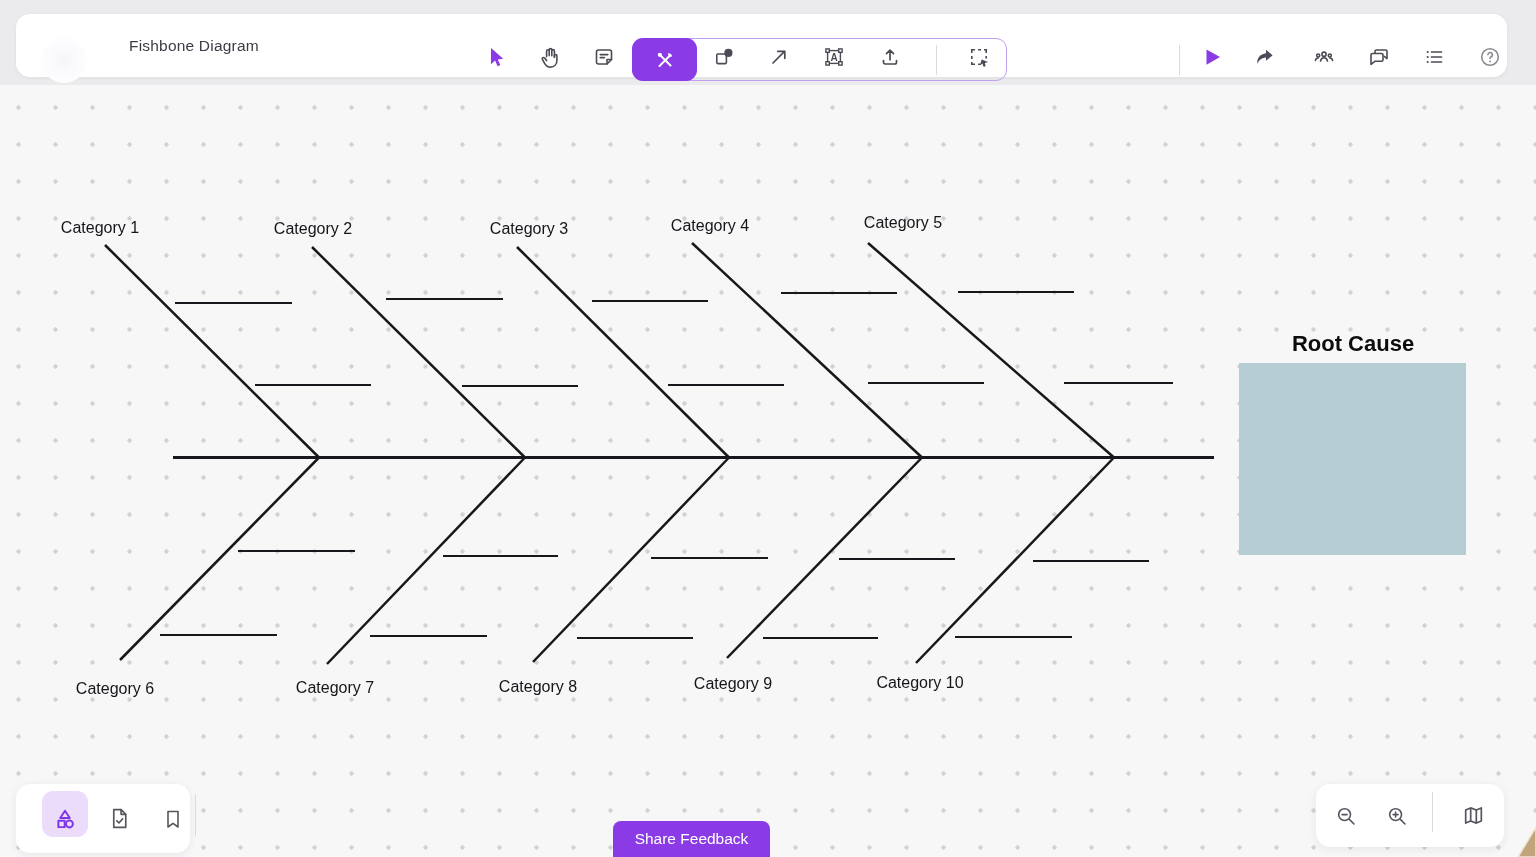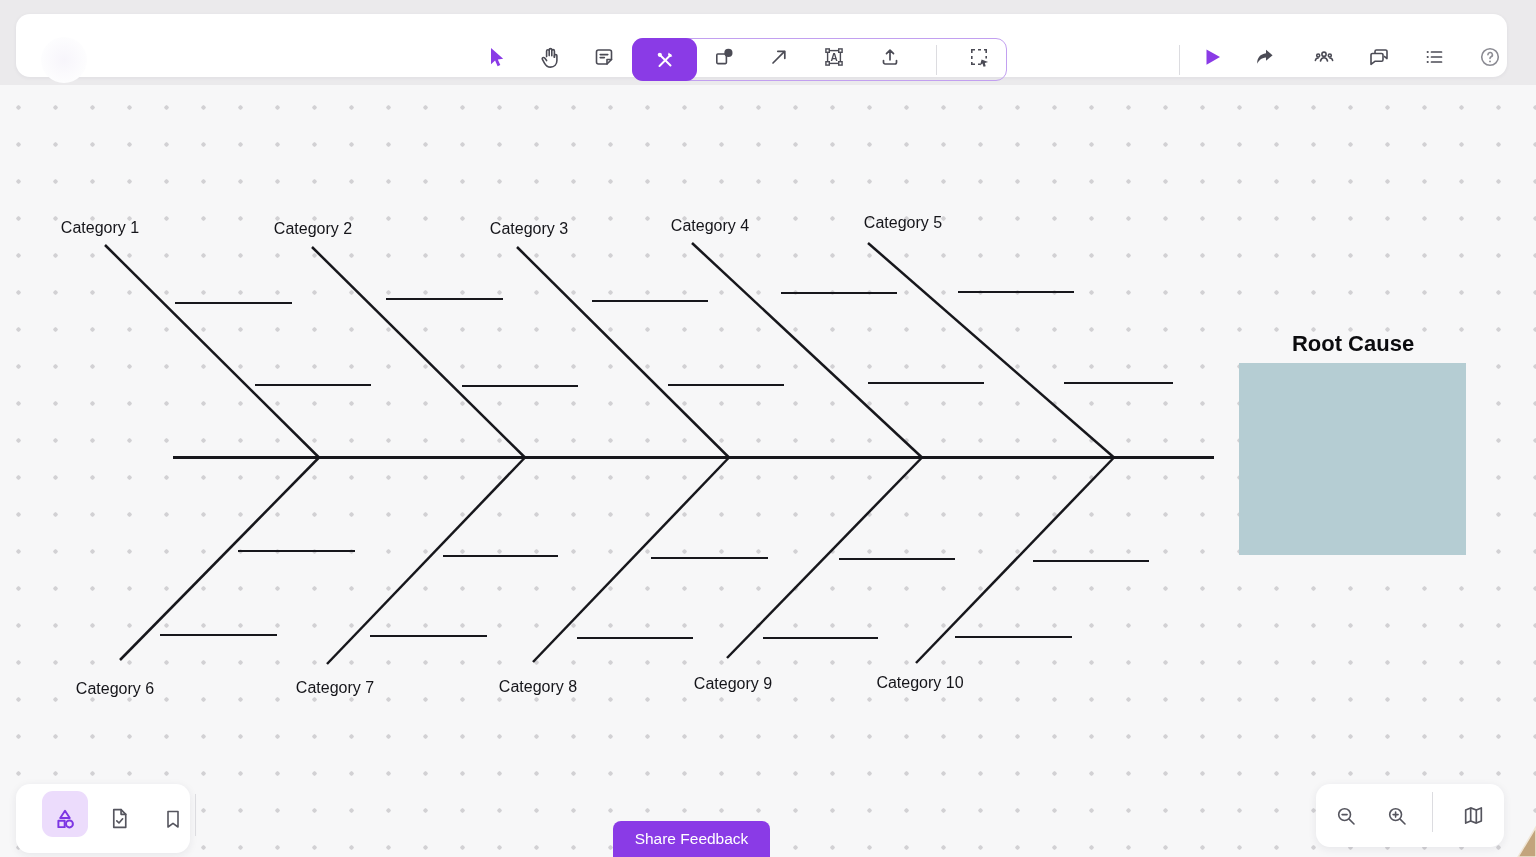--- a/index.html
+++ b/index.html
@@ -115,20 +115,21 @@
     <line x1="916" y1="663" x2="1114" y2="457.5" stroke="#17171c" stroke-width="2.5"></line>
     <line x1="1033" y1="561" x2="1149" y2="561" stroke="#17171c" stroke-width="2.2"></line>
     <line x1="955" y1="637" x2="1072" y2="637" stroke="#17171c" stroke-width="2.2"></line>
     <text x="920" y="688" text-anchor="middle" font-size="16" fill="#15151a" font-family="&quot;Liberation Sans&quot;, sans-serif">Category 10</text>
     <rect x="1239" y="363" width="227" height="192" fill="#b5cdd3"></rect>
     <text x="1353" y="351" text-anchor="middle" font-size="22" font-weight="bold" fill="#0c0c0f" font-family="&quot;Liberation Sans&quot;, sans-serif">Root Cause</text>
   </svg>
 
 <div id="header">
   <div id="logo-spot"></div>
+  <div id="doc-title">Fishbone Diagram</div>
 
   <button class="icon-btn" style="left:480px">
     <svg width="24" height="24" viewBox="0 0 24 24">
       <path d="M7 3 L7 19.2 L11.1 15.6 L13.6 21.2 L16.3 19.9 L13.8 14.4 L19.2 13.7 Z" fill="#8a3be6"></path>
     </svg>
   </button>
   <button class="icon-btn" style="left:534px">
     <svg width="24" height="24" viewBox="0 0 24 24" fill="none" stroke="#4b4b55" stroke-width="1.6" stroke-linecap="round" stroke-linejoin="round">
       <path d="M8.6 11.6V6a1.3 1.3 0 0 1 2.6 0v4.6M11.2 10.6V4.9a1.3 1.3 0 0 1 2.6 0v5.7M13.8 10.8V5.9a1.3 1.3 0 0 1 2.6 0v6.3"></path>
       <path d="M16.4 12.2v-1.5a1.25 1.25 0 0 1 2.5 0v4.8c0 3.9-2.6 6.6-6.4 6.6-2.9 0-4.5-1.3-5.9-3.8l-2.2-3.9c-.5-.9.1-1.9 1.1-1.9.5 0 .9.2 1.2.6l1.9 2.5"></path>

